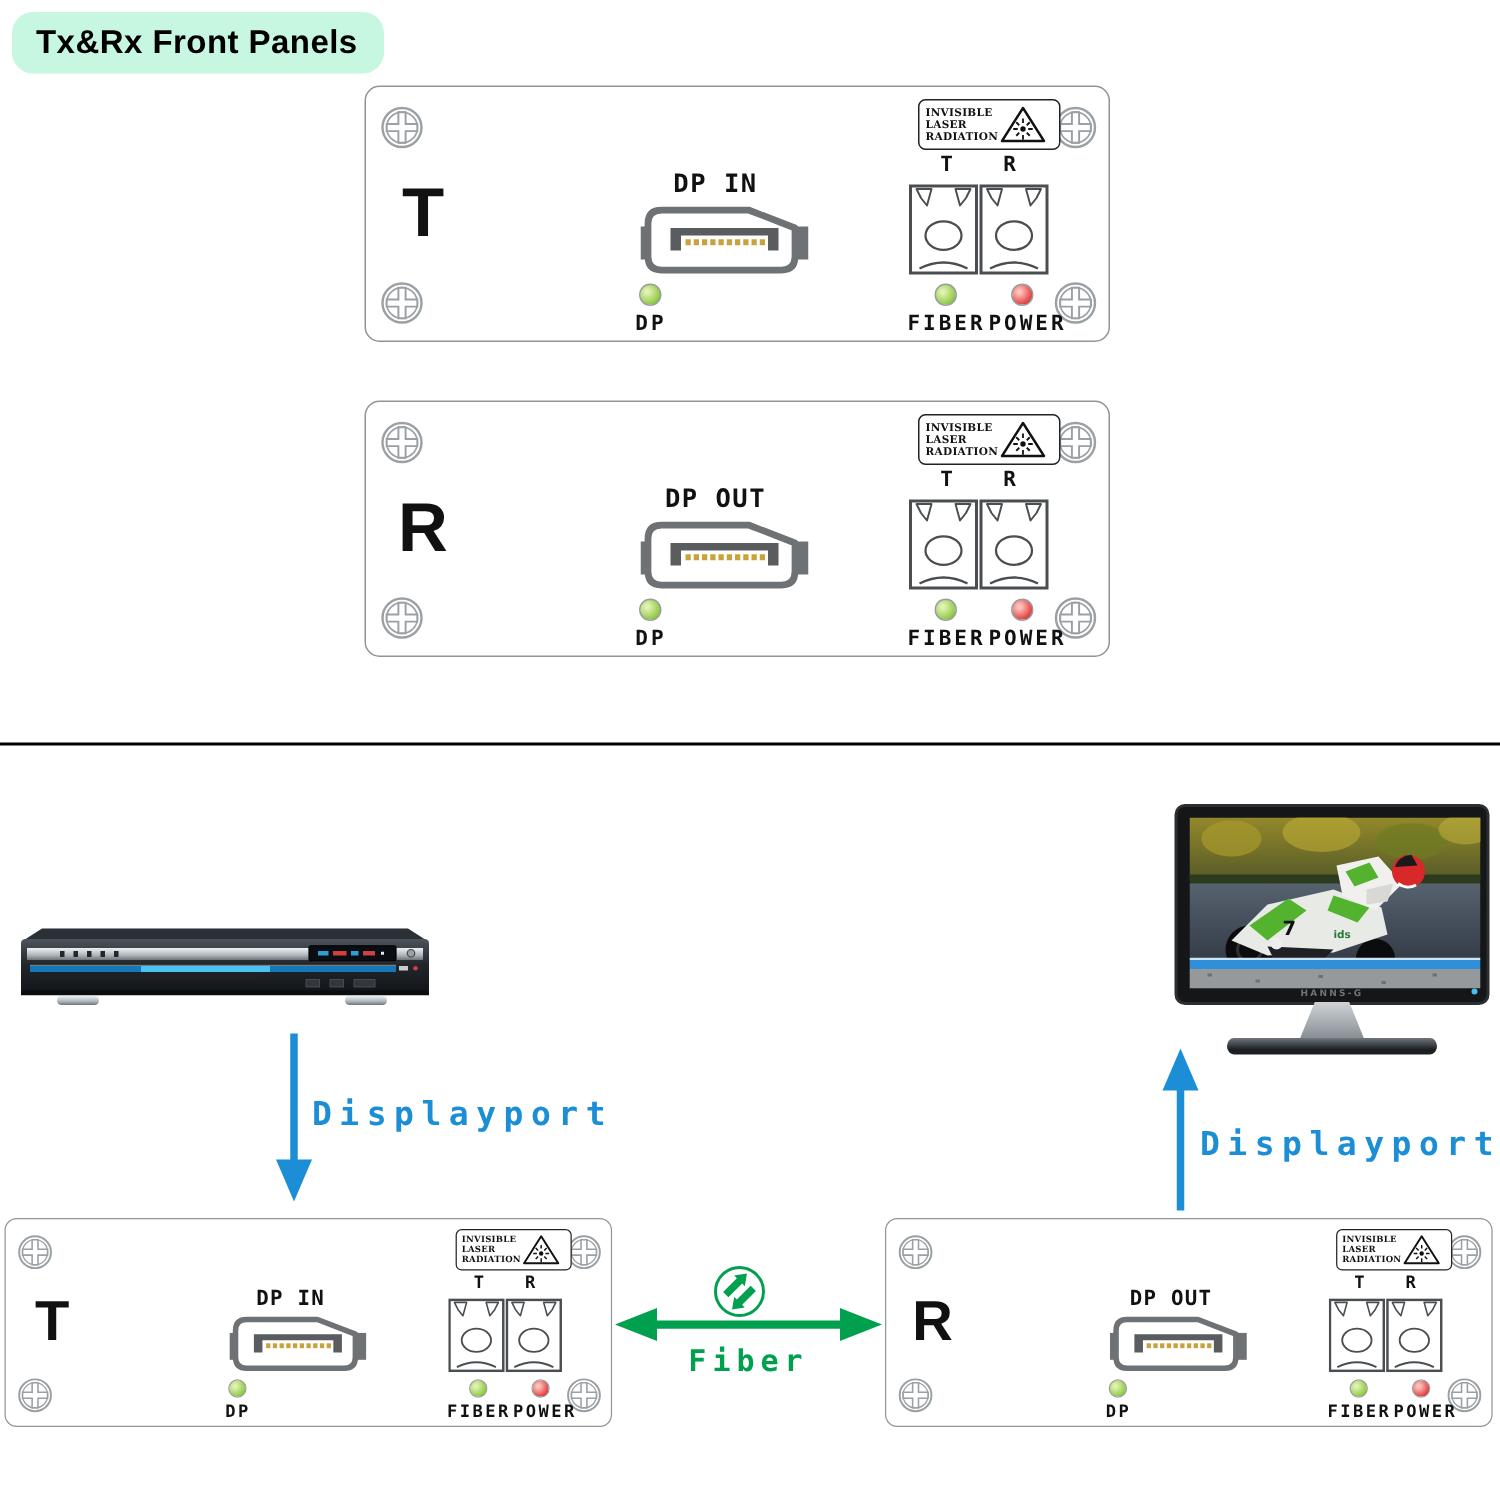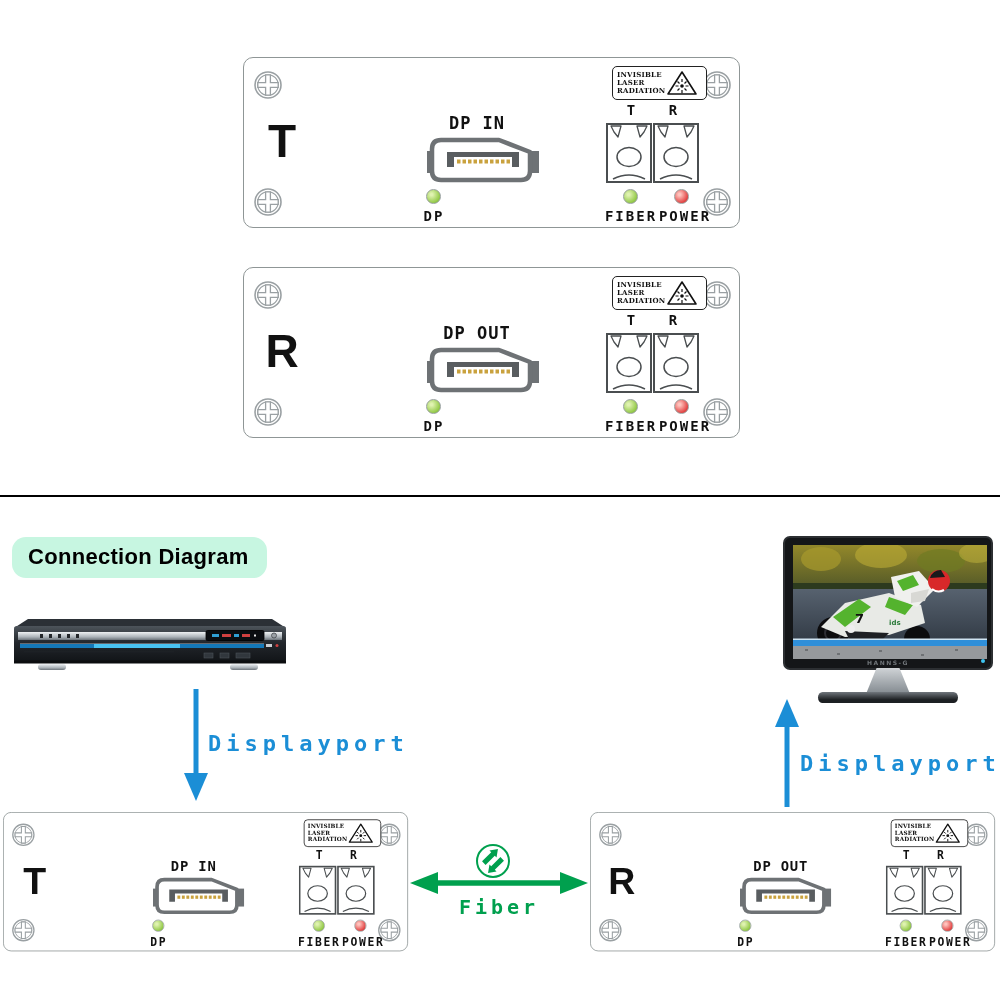--- a/index.html
+++ b/index.html
@@ -86,20 +86,21 @@
       <path d="M5 9 L15 9 L12 20 L8 15 Z" fill="#fff" stroke="#4a4e50" stroke-width="1.3" stroke-linejoin="round"></path>
       <path d="M41 9 L31 9 L34 20 L38 15 Z" fill="#fff" stroke="#4a4e50" stroke-width="1.3" stroke-linejoin="round"></path>
       <ellipse cx="23" cy="40" rx="12" ry="9.5" fill="#fff" stroke="#4a4e50" stroke-width="1.5"></ellipse>
       <path d="M7 62 Q23 54 39 62" fill="none" stroke="#4a4e50" stroke-width="1.5"></path>
     </g>
   </defs>
 </svg>
 
 <div id="stage">
 
+  <div class="section-title" style="left:8px; top:8px;">Tx&amp;Rx Front Panels</div>
 
   <div class="panel" style="left:243px; top:57px;">
     <svg class="screw" style="left:9px; top:12px;" viewBox="0 0 30 30">
         <use href="#screw-shape"></use>
       </svg>
     <svg class="screw" style="left:9px; top:129px;" viewBox="0 0 30 30">
         <use href="#screw-shape"></use>
       </svg>
     <svg class="screw" style="left:458px; top:12px;" viewBox="0 0 30 30">
         <use href="#screw-shape"></use>
@@ -177,21 +178,20 @@
         <use href="#lc-cell" x="47"></use>
     </svg>
     <div class="led green" style="left:379px; top:131px;"></div>
     <div class="led red" style="left:430px; top:131px;"></div>
     <div class="led-label" style="left:357px; top:150px; width:60px;">FIBER</div>
     <div class="led-label" style="left:411px; top:150px; width:60px;">POWER</div>
   </div>
 
   <div class="divider"></div>
 
-  <div class="section-title" style="left:12px; top:537px;">Connection Diagram</div>
 
   <svg class="dvd" width="284" height="64" viewBox="0 0 284 64">
     <defs>
       <linearGradient id="dvdbody" x1="0" y1="0" x2="0" y2="1">
         <stop offset="0" stop-color="#4d545b"></stop>
           <stop offset="0.45" stop-color="#23272c"></stop>
           <stop offset="1" stop-color="#101316"></stop>
       </linearGradient>
       <linearGradient id="silverband" x1="0" y1="0" x2="0" y2="1">
         <stop offset="0" stop-color="#eef1f3"></stop>

